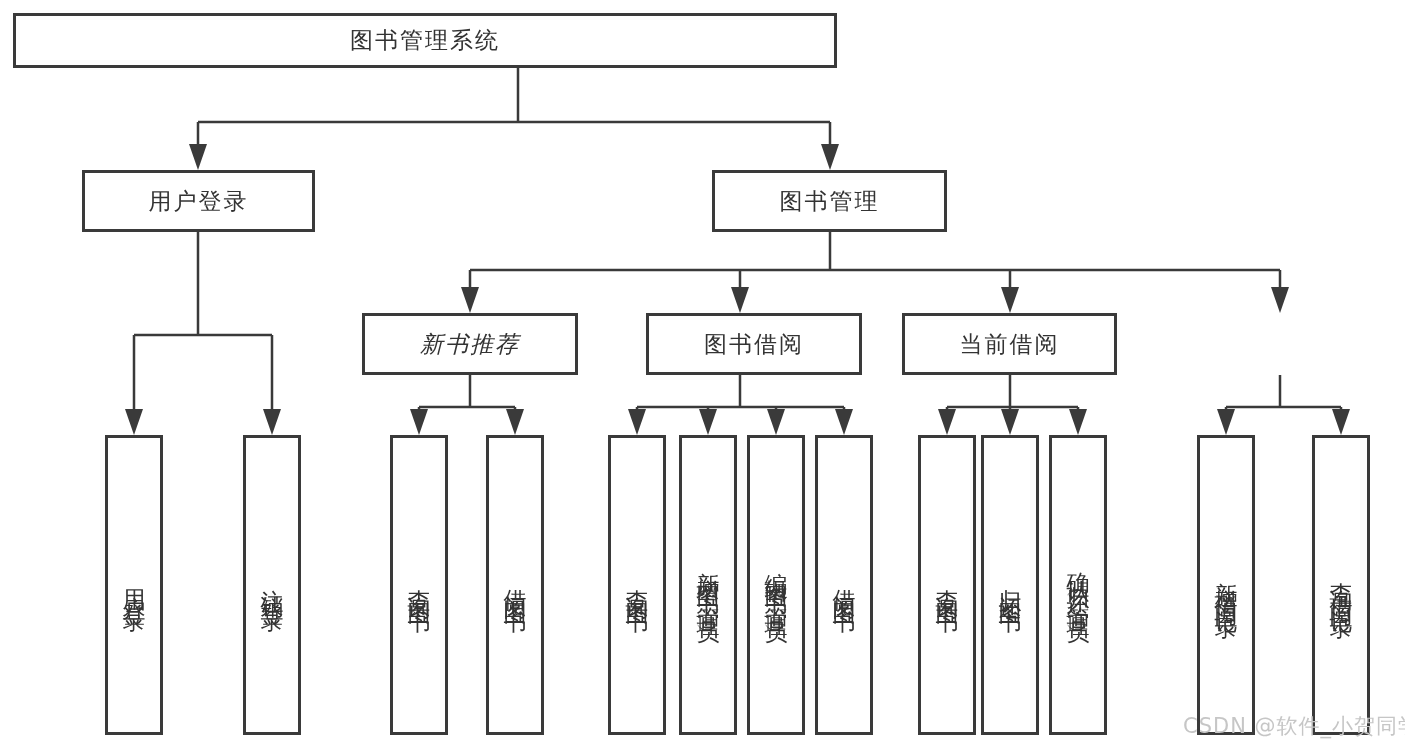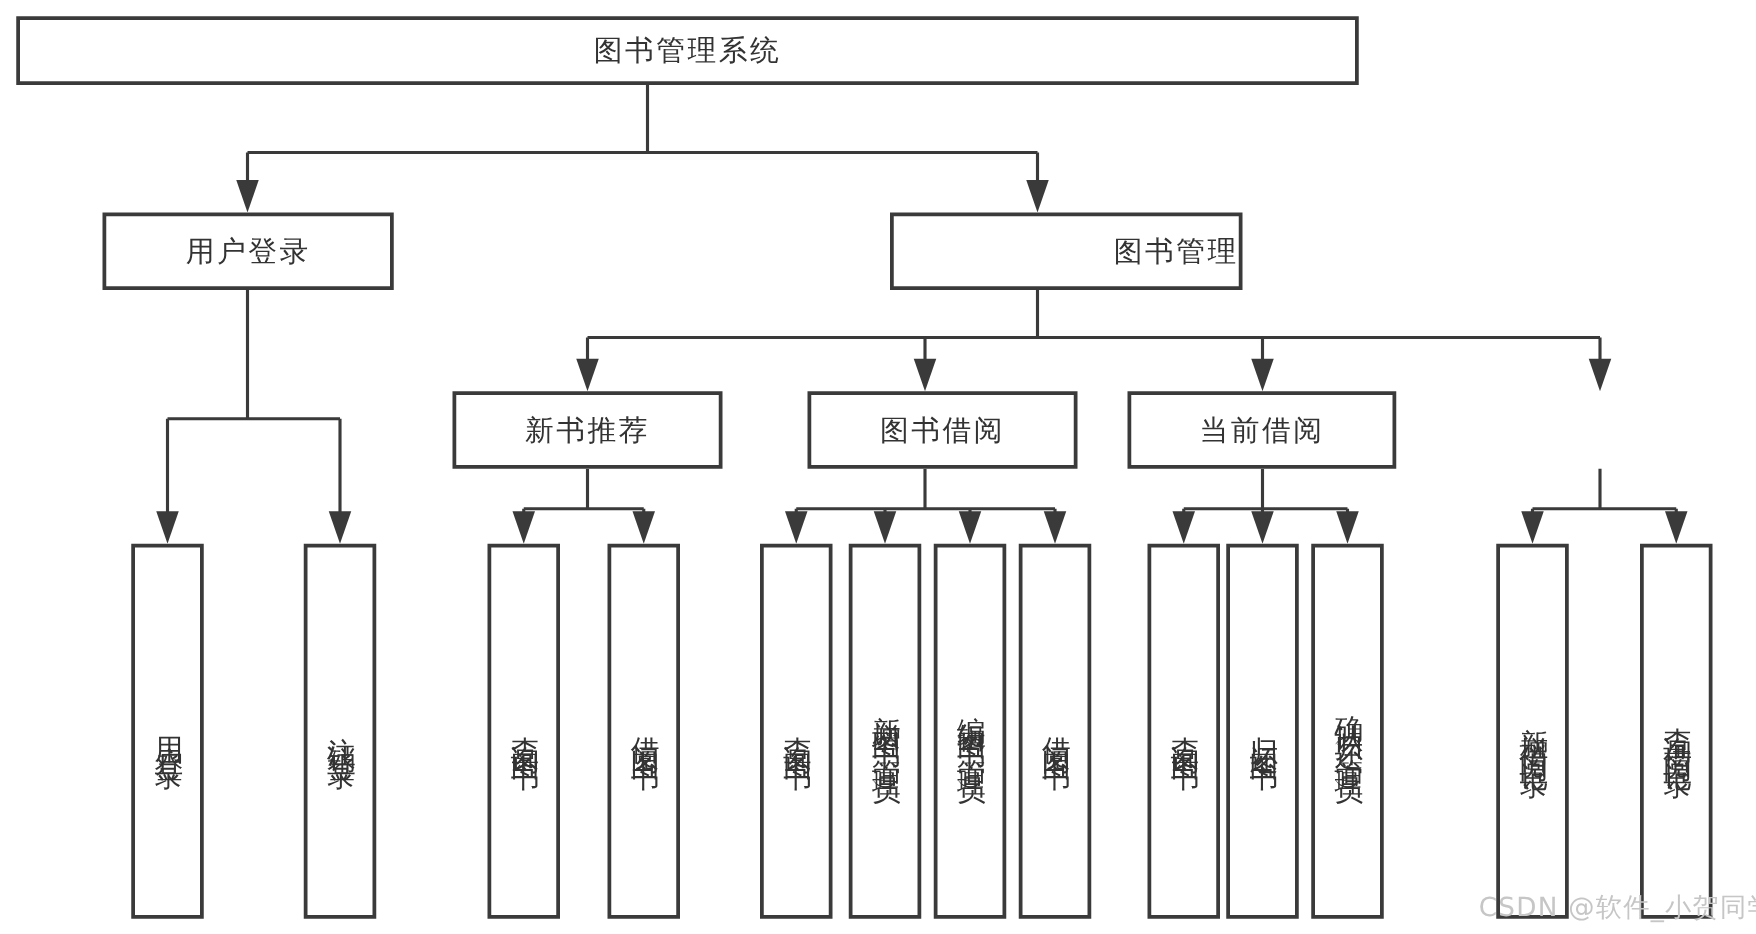--- a/index.html
+++ b/index.html
@@ -98,32 +98,32 @@
       <polygon points="767,409 785,409 776,435"></polygon>
       <polygon points="835,409 853,409 844,435"></polygon>
       <polygon points="938,409 956,409 947,435"></polygon>
       <polygon points="1001,409 1019,409 1010,435"></polygon>
       <polygon points="1069,409 1087,409 1078,435"></polygon>
       <polygon points="1217,409 1235,409 1226,435"></polygon>
       <polygon points="1332,409 1350,409 1341,435"></polygon>
     </g>
   </svg>
 
-  <div class="node h" style="left:13px; top:13px; width:1074px; height:55px;">
+  <div class="node h" style="left:13px; top:13px; width:824px; height:55px;">
     <span>图书管理系统</span>
   </div>
 
   <div class="node h" style="left:82px; top:170px; width:233px; height:62px;">
     <span>用户登录</span>
   </div>
-  <div class="node h" style="left:712px; top:170px; width:282px; height:62px;justify-content:flex-end;">
+  <div class="node h" style="left:712px; top:170px; width:235px; height:62px;">
     <span>图书管理</span>
   </div>
 
-  <div class="node h" style="left:362px; top:313px; width:216px; height:62px;">
+  <div class="node h" style="left:362px; top:313px; width:216px; height:62px;font-style:italic;">
     <span>新书推荐</span>
   </div>
   <div class="node h" style="left:632px; top:313px; width:216px; height:62px;margin-left:14px;">
     <span>图书借阅</span>
   </div>
   <div class="node h" style="left:902px; top:313px; width:215px; height:62px;">
     <span>当前借阅</span>
   </div>
 
   <div class="node v" style="left:105px; top:435px; width:58px; height:300px;">

